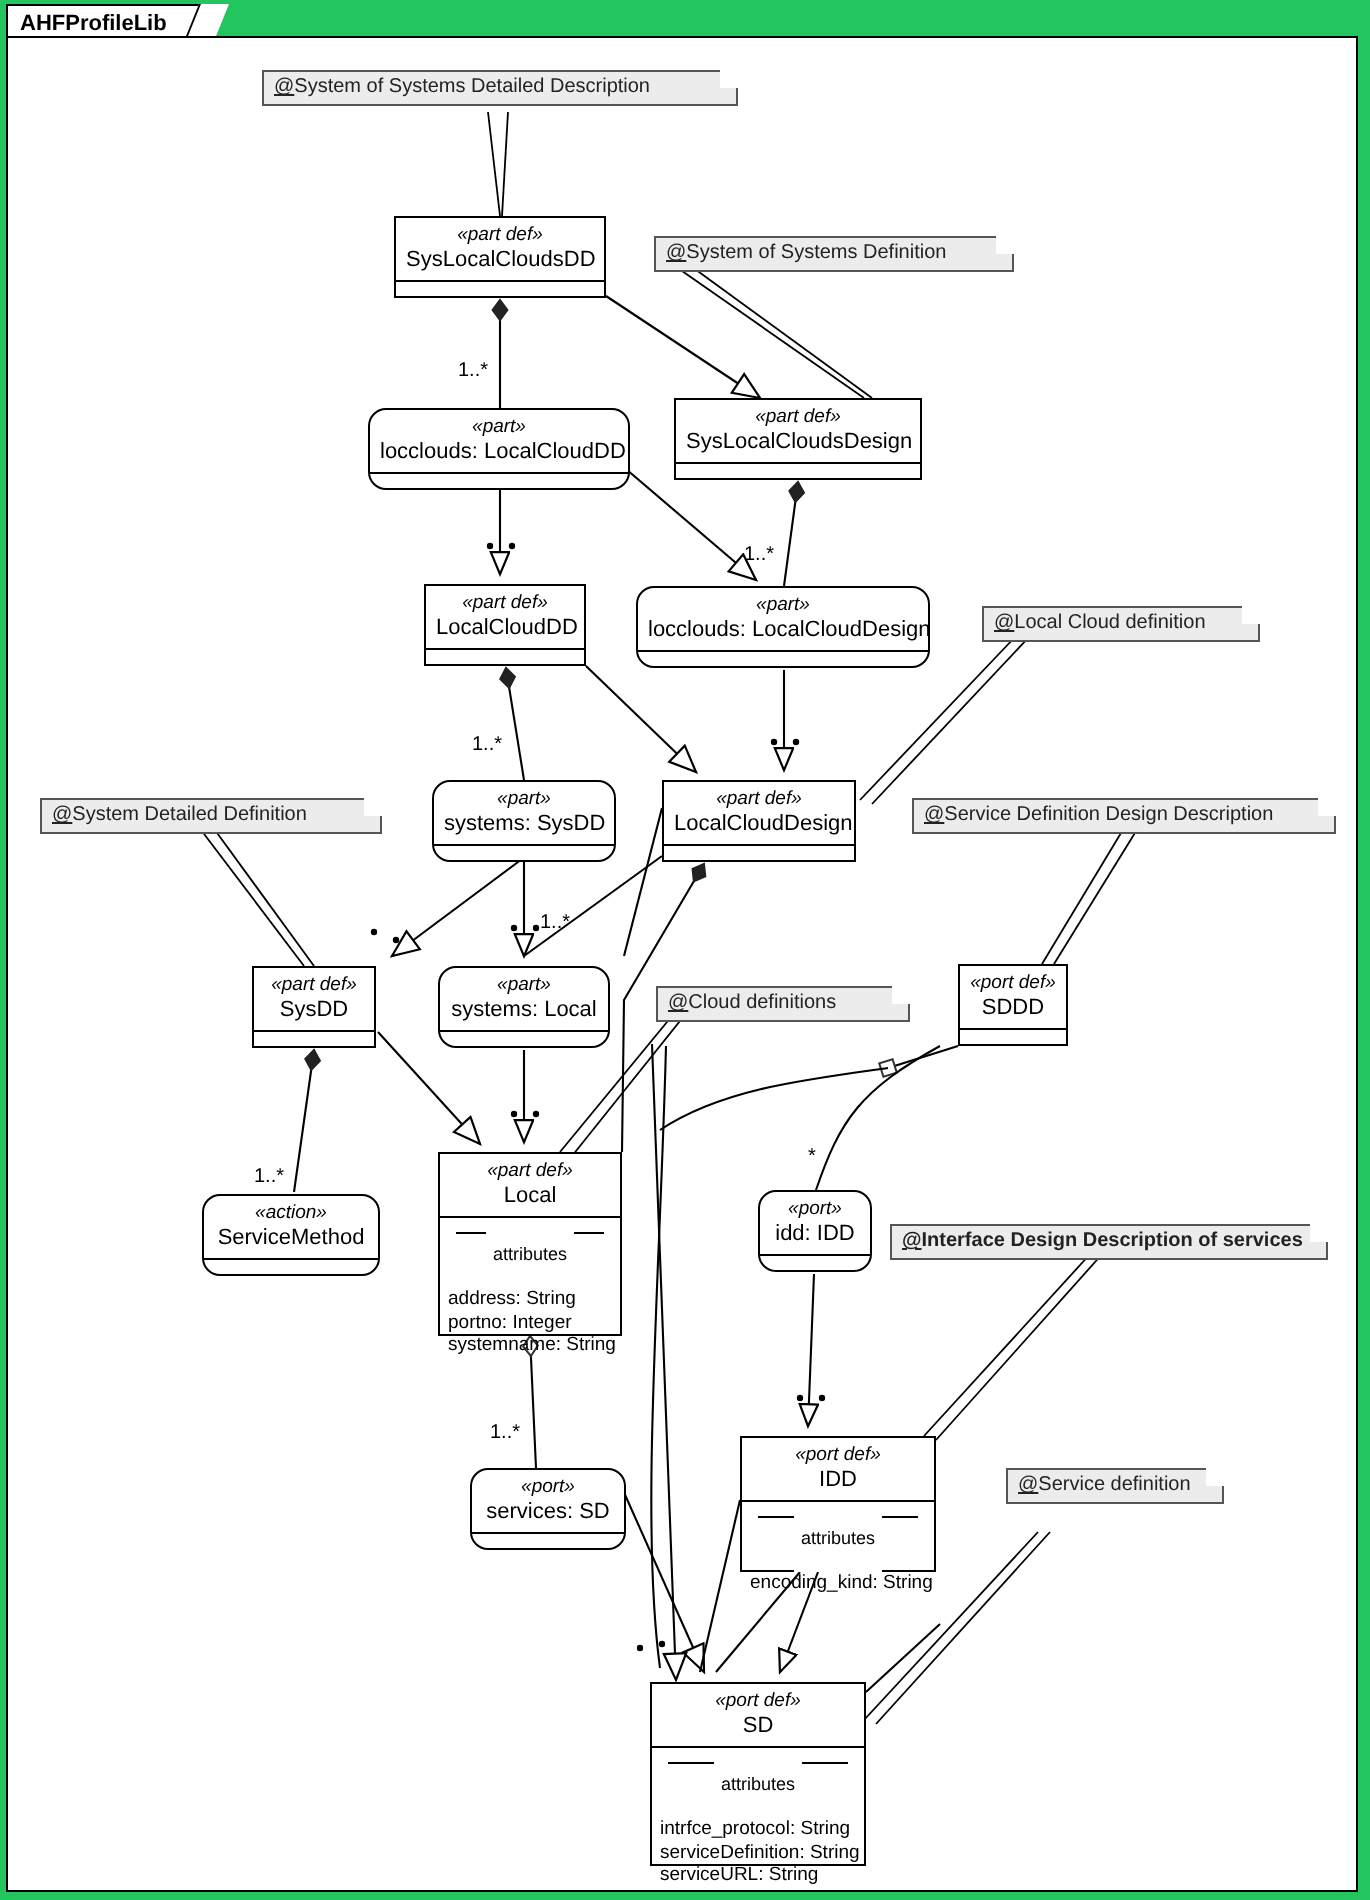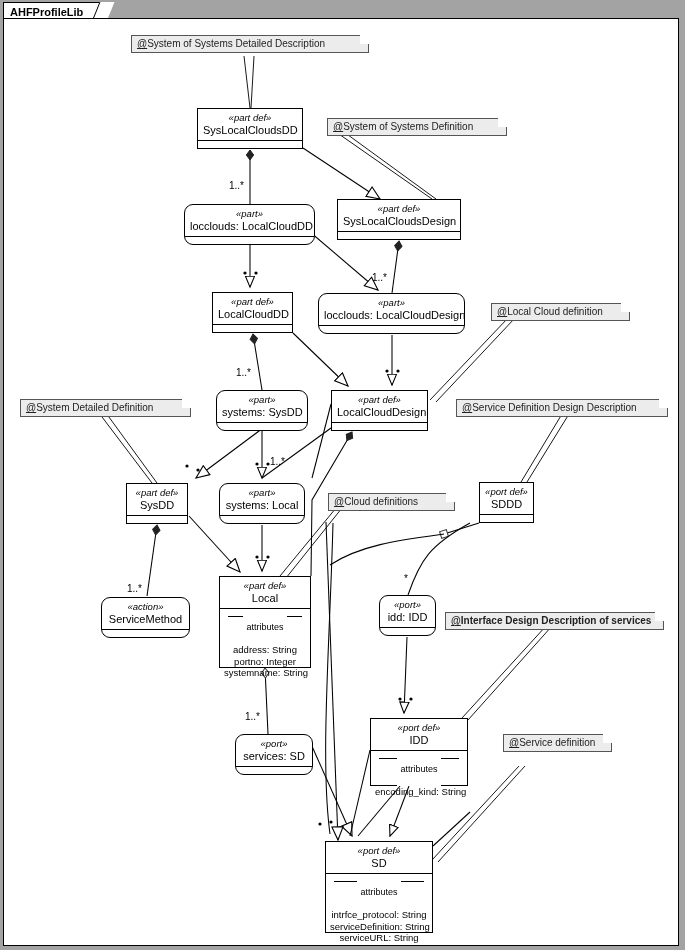--- a/index.html
+++ b/index.html
@@ -1,18 +1,18 @@
 <!DOCTYPE html>
 <html><head>
 <meta charset="utf-8">
 <title>AHFProfileLib SysML Diagram</title>
 <style>
   html,body{margin:0;padding:0;background:#ffffff;}
   body{font-family:"Liberation Sans", sans-serif;}
-  #canvas{position:relative;width:685px;height:950px;background:#a3a3a3;overflow:hidden;}
+  #canvas{position:relative;width:685px;height:950px;background:#22c55e;overflow:hidden;}
 
   
   .frame{position:absolute;left:3px;top:18px;width:676px;height:928px;
          border:1.5px solid #000;box-sizing:border-box;background:#fff;}
   .frame-tab{position:absolute;left:3px;top:2px;height:18px;box-sizing:border-box;
              border:1.5px solid #000;border-bottom:none;background:#fff;
              padding:1px 22px 0 6px;font-size:11px;font-weight:bold;color:#000;
              line-height:16px;white-space:nowrap;}
   .frame-tab:after{content:"";position:absolute;right:-1px;top:-1.5px;width:14px;height:21px;
             background:#fff;border-left:1.5px solid #000;
@@ -26,21 +26,21 @@
         text-align:center;z-index:5;}
   .node.rounded{border-radius:9px;}
   .node .stereo{font-style:italic;font-size:9.5px;line-height:12px;color:#000;padding-top:3px;}
   .node .nm{font-size:11px;line-height:13px;color:#000;padding:0 5px 3px 5px;white-space:nowrap;}
   .node .sep{border-top:1.1px solid #000;height:5px;}
   .node .compart{border-top:1.1px solid #000;text-align:left;padding:1px 4px 3px 4px;}
   .node .attr-hdr{text-align:center;font-size:9px;line-height:12px;position:relative;color:#000;}
   .node .attr-hdr span{position:relative;display:inline-block;padding:11px 3px;background:#fff;}
   .node .attr-hdr:before{content:"";position:absolute;left:4px;right:4px;top:6px;
                          border-top:1px solid #000;}
-  .node .attr{font-size:9.5px;line-height:11.5px;white-space:nowrap;color:#000;text-align:center;}
+  .node .attr{font-size:9.5px;line-height:11.5px;white-space:nowrap;color:#000;}
 
   
   .note{position:absolute;box-sizing:border-box;background:#ececec;border:1px solid #555;
         font-size:10px;line-height:14px;color:#222;padding:1px 14px 1px 5px;
         white-space:nowrap;z-index:6;}
   .note .at{text-decoration:underline;}
   .note:after{content:"";position:absolute;right:-1px;top:-1px;
         border-width:0 0 9px 9px;border-style:solid;border-color:transparent transparent #fff #fff;
         box-shadow:-1px 1px 0 0 #555 inset;}
 

